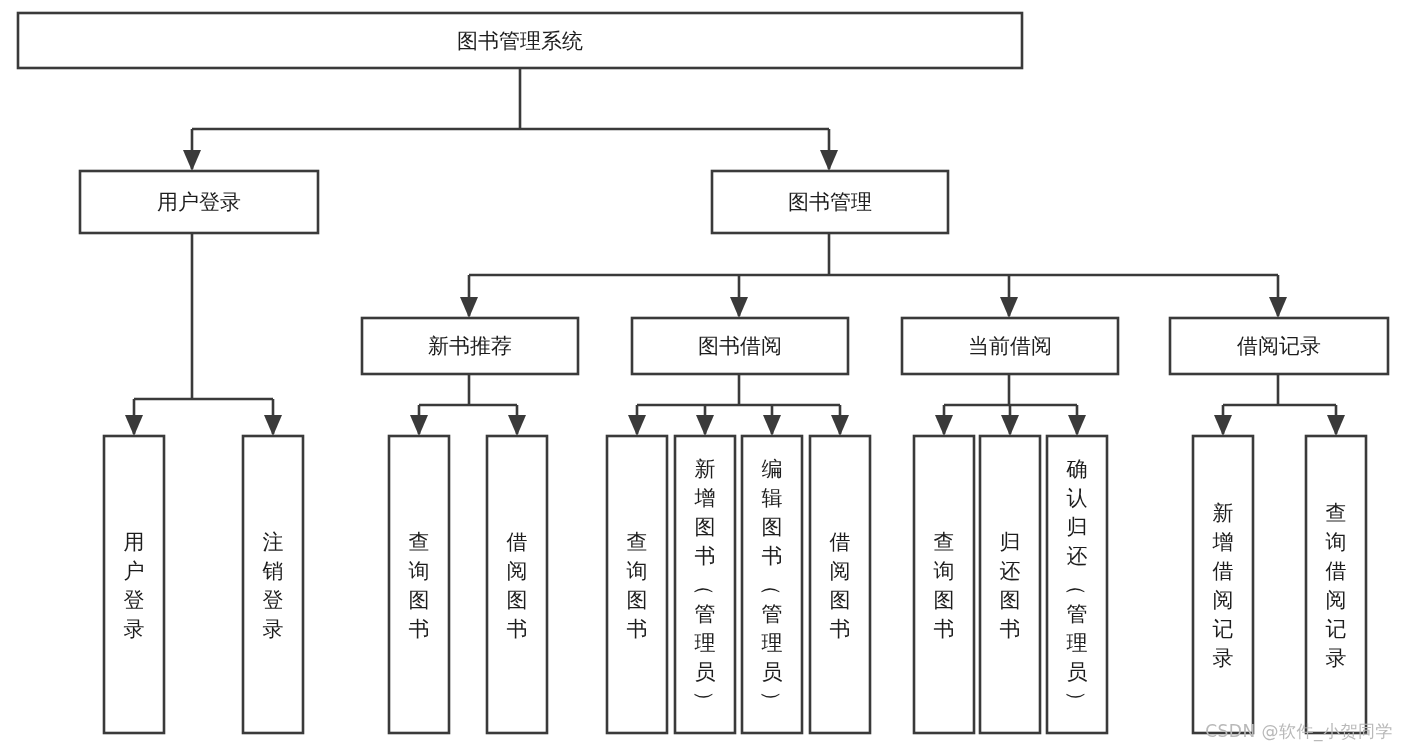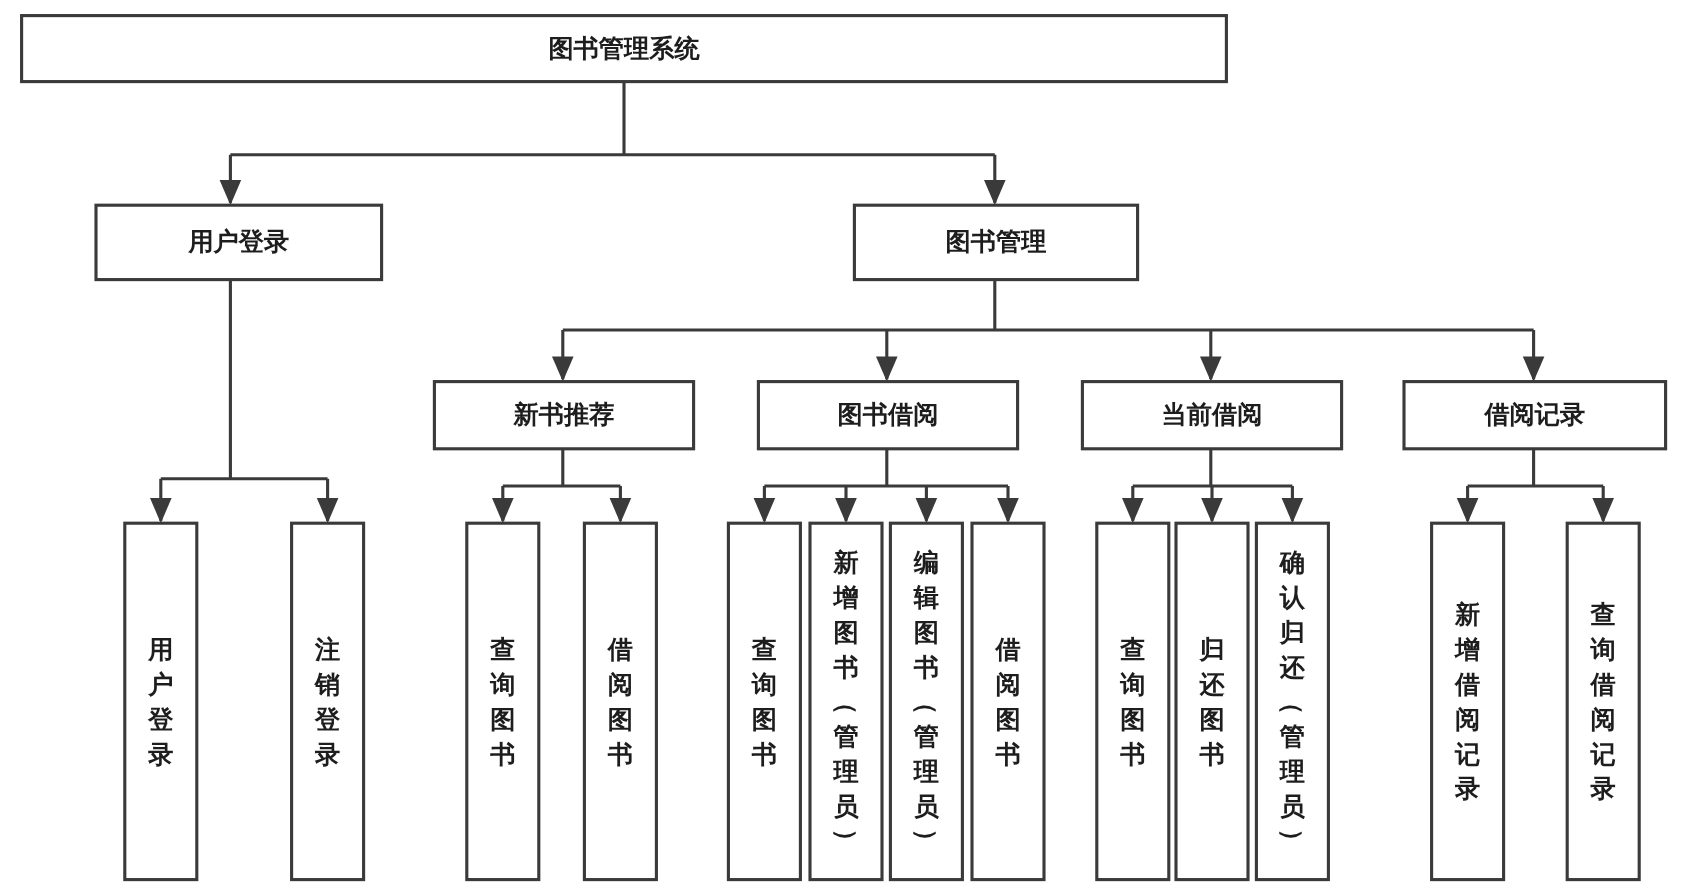--- a/index.html
+++ b/index.html
@@ -11,21 +11,20 @@
     width: 1405px;
     height: 747px;
     overflow: hidden;
     font-family: "DejaVu Sans", "Liberation Sans", sans-serif;
   }
   #diagram-root {
     position: relative;
     width: 1405px;
     height: 747px;
     background: #ffffff;
-    font-weight: bold;
   }
   svg.flow {
     position: absolute;
     top: 0;
     left: 0;
     width: 1405px;
     height: 747px;
     display: block;
   }
   .node-rect {
@@ -266,14 +265,15 @@
           <text x="1336" y="548.5" class="node-label-v">询</text>
           <text x="1336" y="577.5" class="node-label-v">借</text>
           <text x="1336" y="606.5" class="node-label-v">阅</text>
           <text x="1336" y="635.5" class="node-label-v">记</text>
           <text x="1336" y="664.5" class="node-label-v">录</text>
         </g>
       </g>
 
   </svg>
 
+  <div class="watermark">CSDN @软件_小贺同学</div>
 
 </div>
 
 </body></html>

